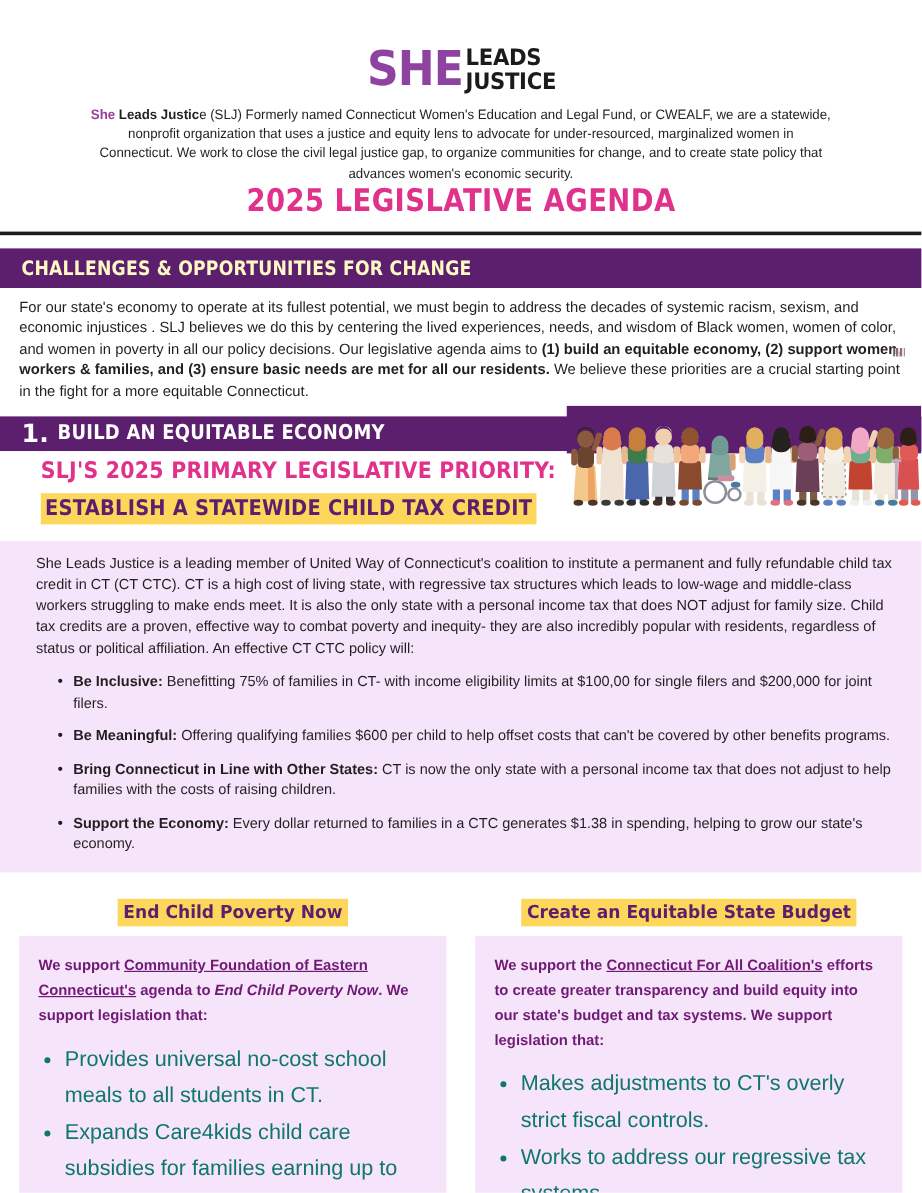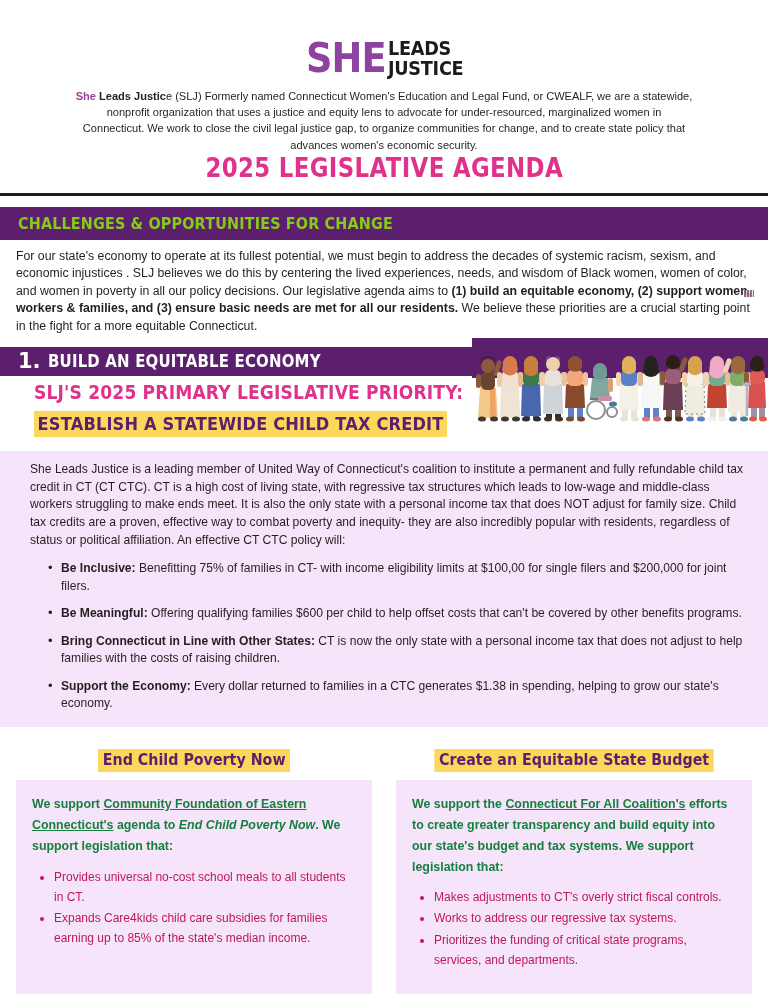--- a/index.html
+++ b/index.html
@@ -89,21 +89,21 @@
   .rule {
     margin-top: 10px;
     height: 3px;
     background: #1c1c1c;
     width: 100%;
   }
 
   
   .banner {
     background: #5c1f6e;
-    color: #84cc16;
+    color: #fef9c3;
     padding: 7px 0 7px 18px;
     font-family: "DejaVu Sans", sans-serif;
     font-weight: bold;
     font-size: 16.5px;
     letter-spacing: 0.2px;
     margin-top: 11px;
   }
   .banner span { display: inline-block; transform: scaleX(0.87); transform-origin: left center; }
 
   
@@ -249,32 +249,32 @@
     background: #f6e4fa;
     margin-top: 8px;
     padding: 14px 16px 16px 16px;
     min-height: 200px;
   }
   .col-body p {
     margin: 0;
     font-size: 12.4px;
     line-height: 1.68;
     font-weight: bold;
-    color: #15803d;
+    color: #701a75;
   }
   .col-body p u { text-decoration: underline; }
   .col-body p i { font-style: italic; }
   .col-body ul {
     margin: 10px 0 0 0;
     padding-left: 22px;
   }
   .col-body ul li {
-    font-size: 12px;
+    font-size: 18px;
     line-height: 1.68;
-    color: #be185d;
+    color: #0f766e;
     margin-bottom: 1px;
   }
 </style>
 </head>
 <body>
 
 <div class="page">
 
   <div class="logo-wrap">
     <div class="logo">

